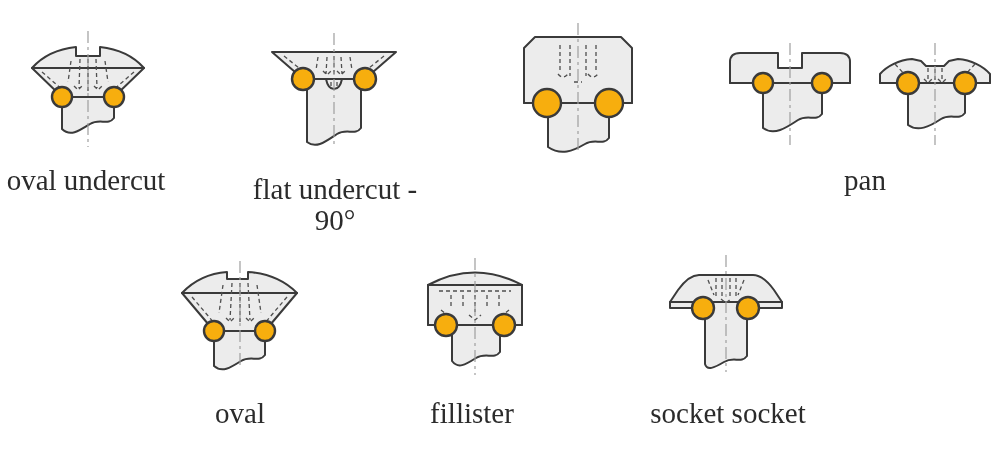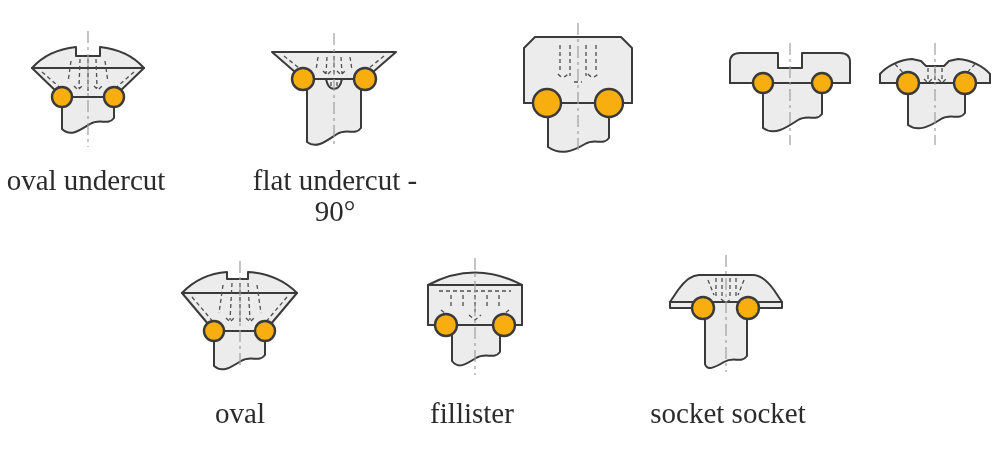--- a/index.html
+++ b/index.html
@@ -117,18 +117,19 @@
     <path class="ln" d="M24,50 H136"></path>
     <path class="dsh" d="M70,26 V45 M76,26 V46 M84,26 V46 M90,26 V45 M62,28 L68,43 M98,28 L92,43 M75,47 l5,4 l5,-4"></path>
     <path class="cl" d="M80,3 V120"></path>
     <g>
       <circle class="dot" cx="57" cy="56" r="11"></circle>
       <circle class="dot" cx="102" cy="56" r="11"></circle>
     </g>
   </svg>
 
   <div class="fig-label" style="left:-14px; top:165px; width:200px;">oval undercut</div>
-  <div class="fig-label" style="left:235px; top:165px; width:200px;">flat undercut - 90°</div>
+  <div class="fig-label" style="left:235px; top:174px; width:200px;">flat undercut - 90°</div>
+  <div class="fig-label" style="left:790px; top:165px; width:150px;">pan</div>
   <div class="fig-label" style="left:165px; top:398px; width:150px;">oval</div>
   <div class="fig-label" style="left:397px; top:398px; width:150px;">fillister</div>
   <div class="fig-label" style="left:628px; top:398px; width:200px;">socket socket</div>
 
 </div>
 
 </body></html>

